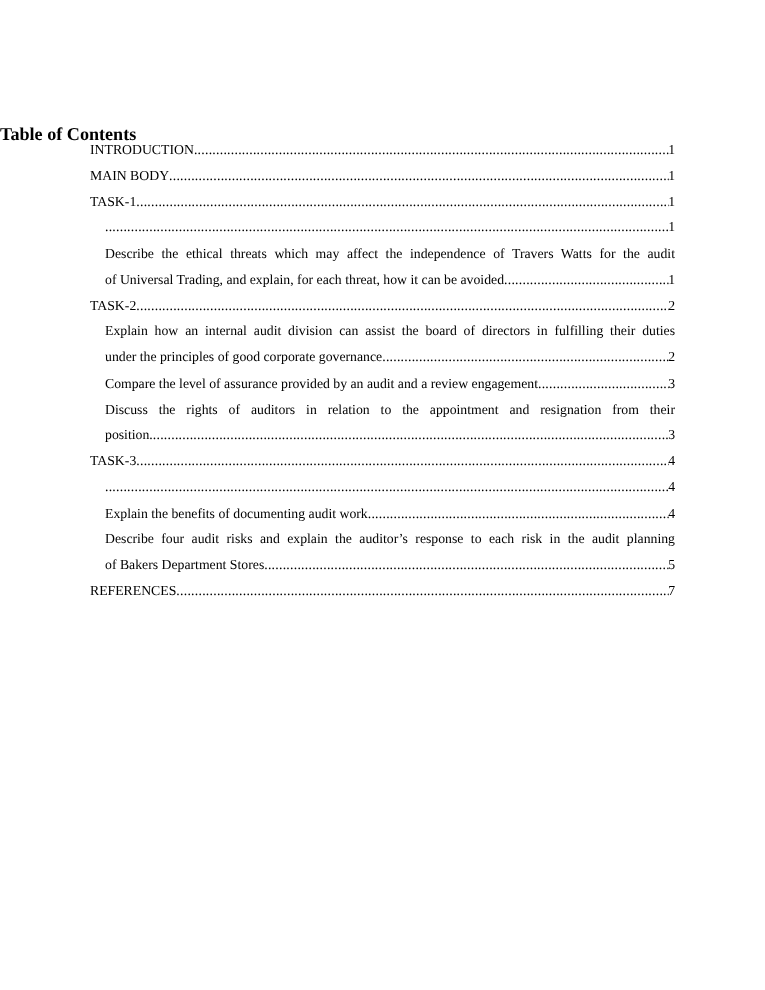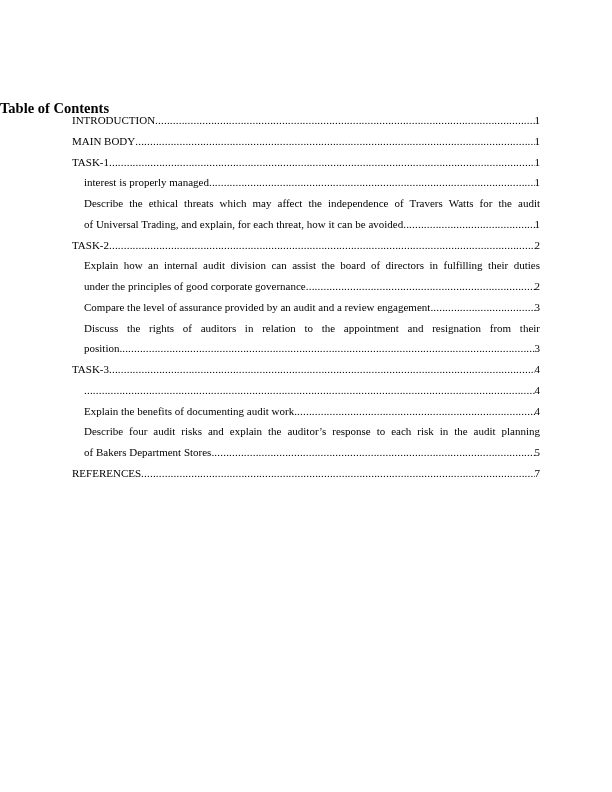--- a/index.html
+++ b/index.html
@@ -39,21 +39,20 @@
     </div>
     <div class="entry">
       <div class="last-line">
         <span class="txt">TASK-1</span>
         <span class="dots"></span>
         <span class="pg">1</span>
       </div>
     </div>
     <div class="entry sub">
       <div class="last-line">
-        <span class="txt">interest is properly managed</span>
         <span class="dots"></span>
         <span class="pg">1</span>
       </div>
     </div>
     <div class="entry sub">
       <span class="wrap-text">Describe the ethical threats which may affect the independence of Travers Watts for the audit</span>
       <div class="last-line">
         <span class="txt">of Universal Trading, and explain, for each threat, how it can be avoided</span>
         <span class="dots"></span>
         <span class="pg">1</span>

